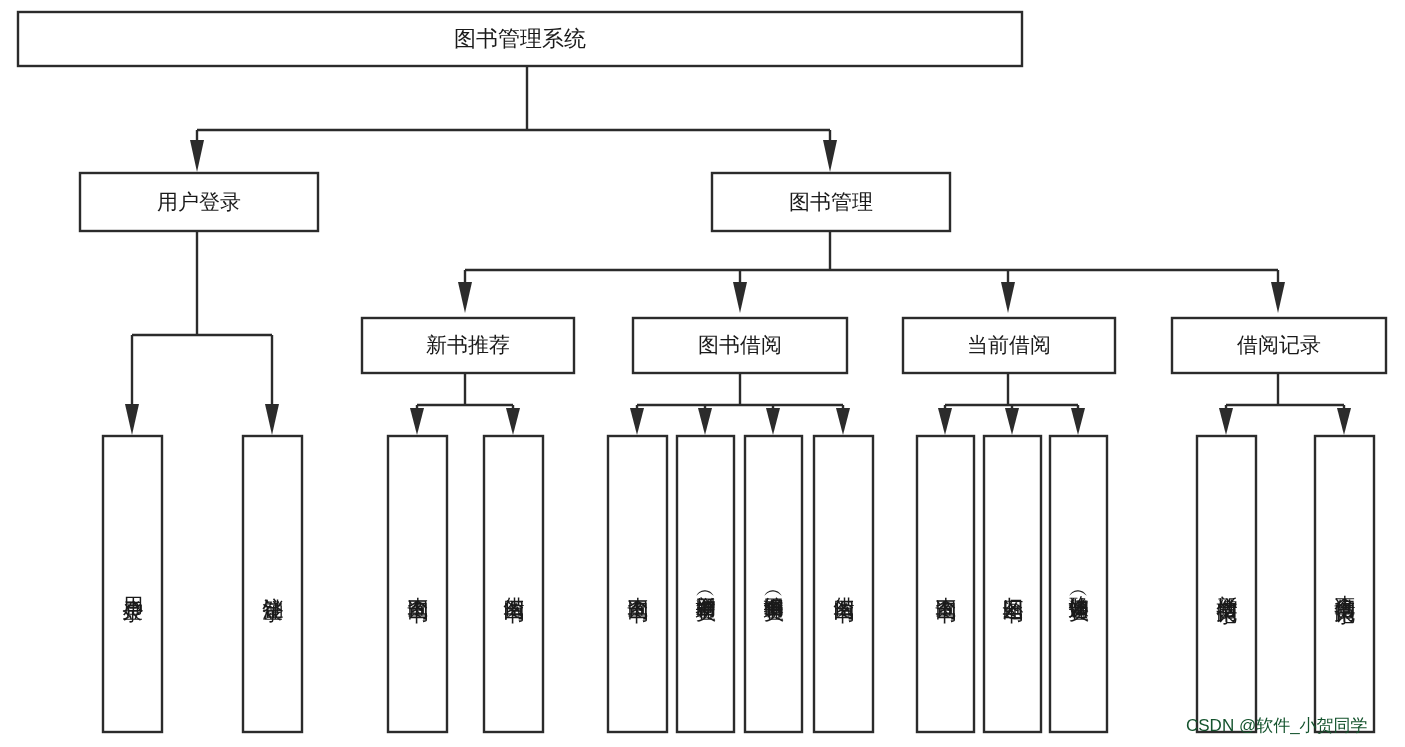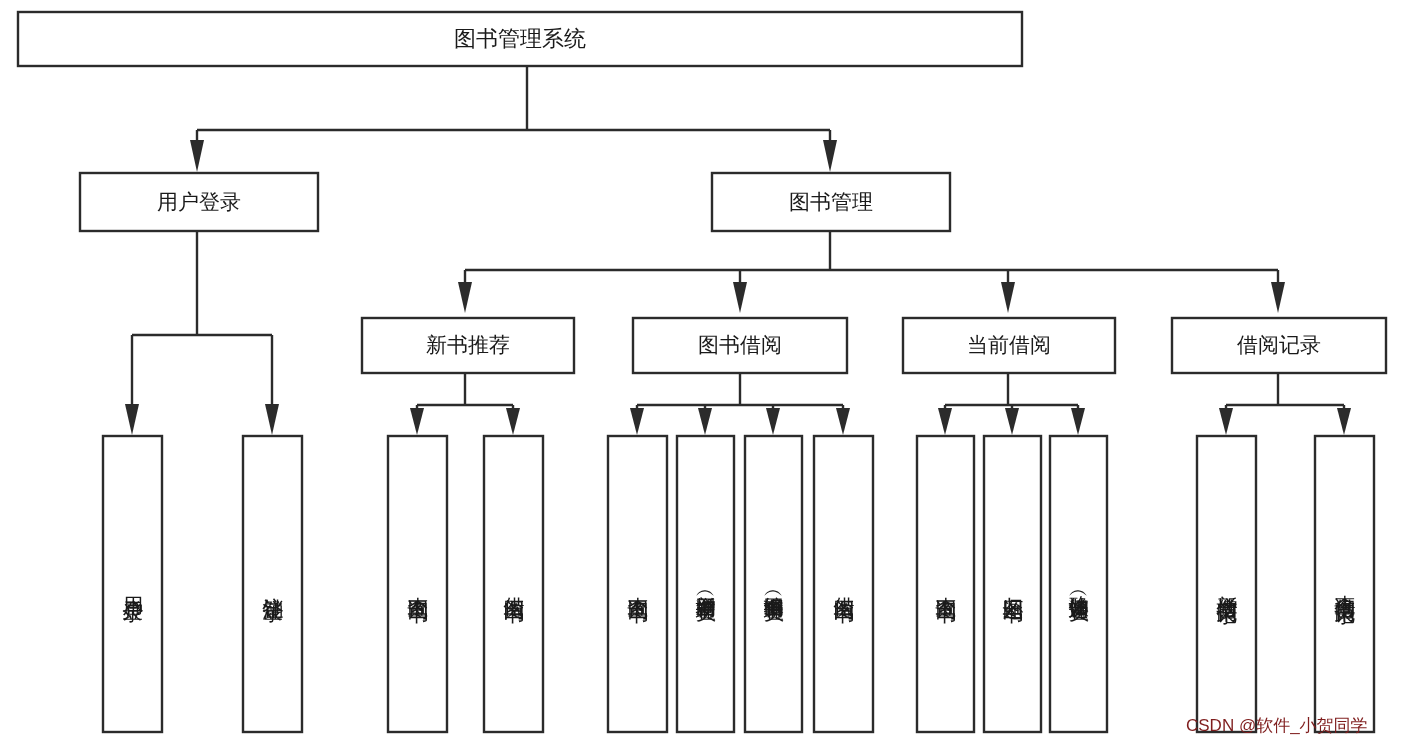--- a/index.html
+++ b/index.html
@@ -71,21 +71,21 @@
     text-align: center;
     user-select: none;
     white-space: nowrap;
   }
   .watermark {
     position: absolute;
     left: 1186px;
     top: 714px;
     font-family: "Liberation Sans", "DejaVu Sans", sans-serif;
     font-size: 17px;
-    color: #7f1d1d;
+    color: #14532d;
     white-space: nowrap;
     user-select: none;
   }
 </style>
 </head>
 <body>
 
 <div id="diagram-root">
 
   <svg id="diagram-svg" viewBox="0 0 1405 747" xmlns="http://www.w3.org/2000/svg">

